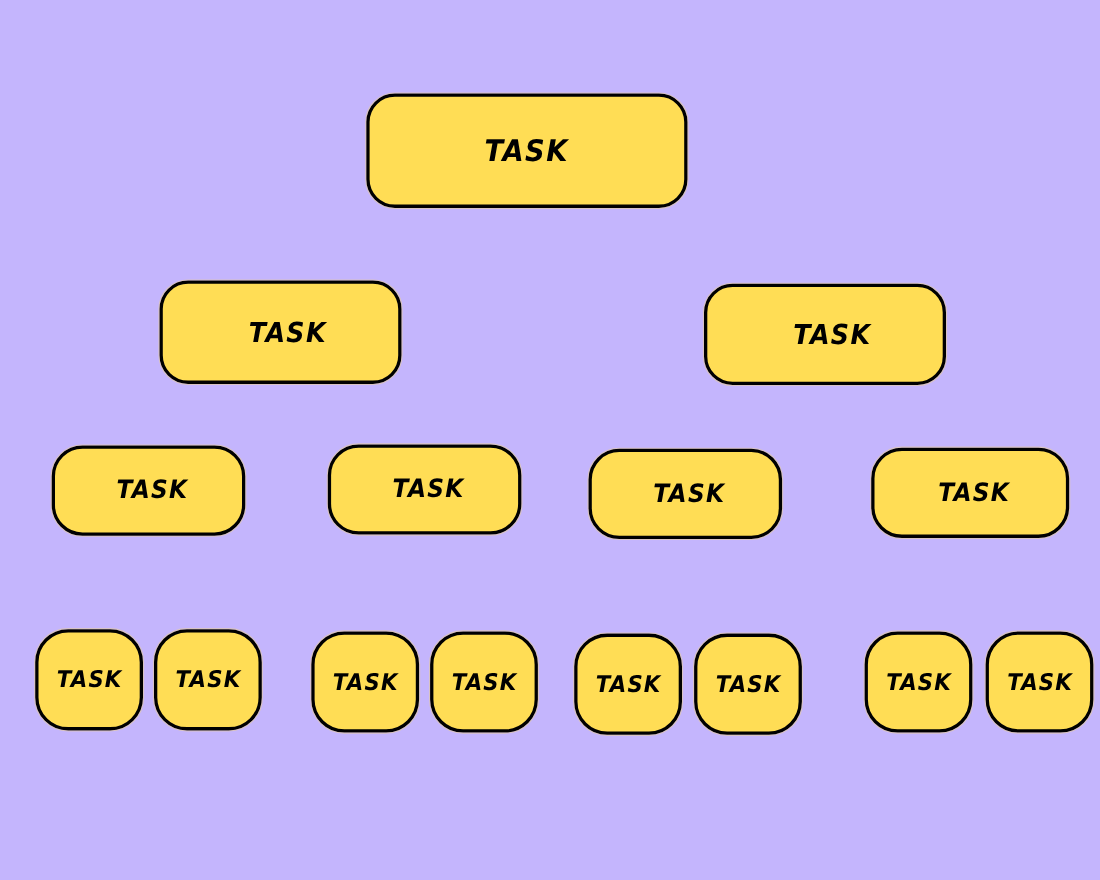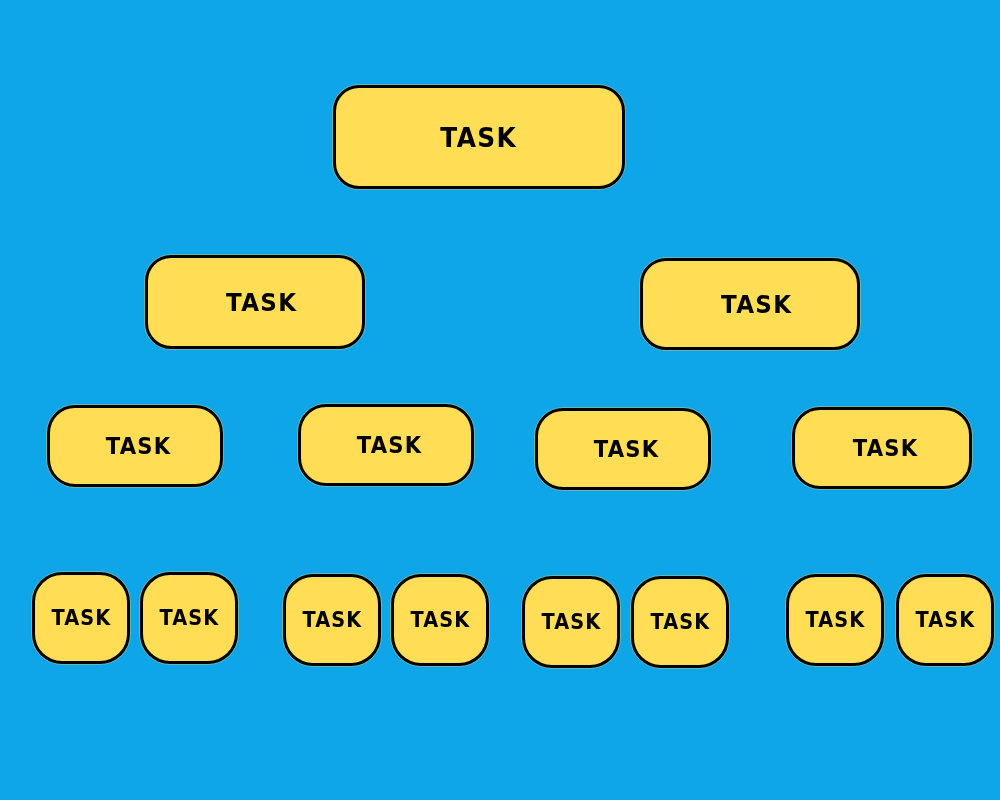--- a/index.html
+++ b/index.html
@@ -43,21 +43,21 @@
   .lvl-3 .node-label { font-size: 23px; }
   .lvl-4 .node-label { font-size: 21px; }
 
   
   .nudge-r .node-label { margin-left: 14px; }
   .nudge-r2 .node-label { margin-left: 8px; }
 </style>
 </head>
 <body style="background: rgb(0, 0, 0);">
 
-<div id="canvas" style="background: #0ea5e9;">
+<div id="canvas" style="background: #c4b5fd; font-style: italic;">
 
   <div class="node lvl-1" style="left: 333px; top: 85px; width: 292px; height: 104px; border-radius: 26px; background: rgb(255, 221, 85); border-color: rgb(0, 0, 0);">
     <span class="node-label" style="color: rgb(0, 0, 0);">TASK</span>
   </div>
 
   <div class="node lvl-2 nudge-r" style="left: 145px; top: 255px; width: 220px; height: 94px; border-radius: 26px; background: rgb(255, 221, 85); border-color: rgb(0, 0, 0);">
     <span class="node-label" style="color: rgb(0, 0, 0);">TASK</span>
   </div>
   <div class="node lvl-2 nudge-r" style="left: 640px; top: 258px; width: 220px; height: 92px; border-radius: 26px; background: rgb(255, 221, 85); border-color: rgb(0, 0, 0);">
     <span class="node-label" style="color: rgb(0, 0, 0);">TASK</span>

